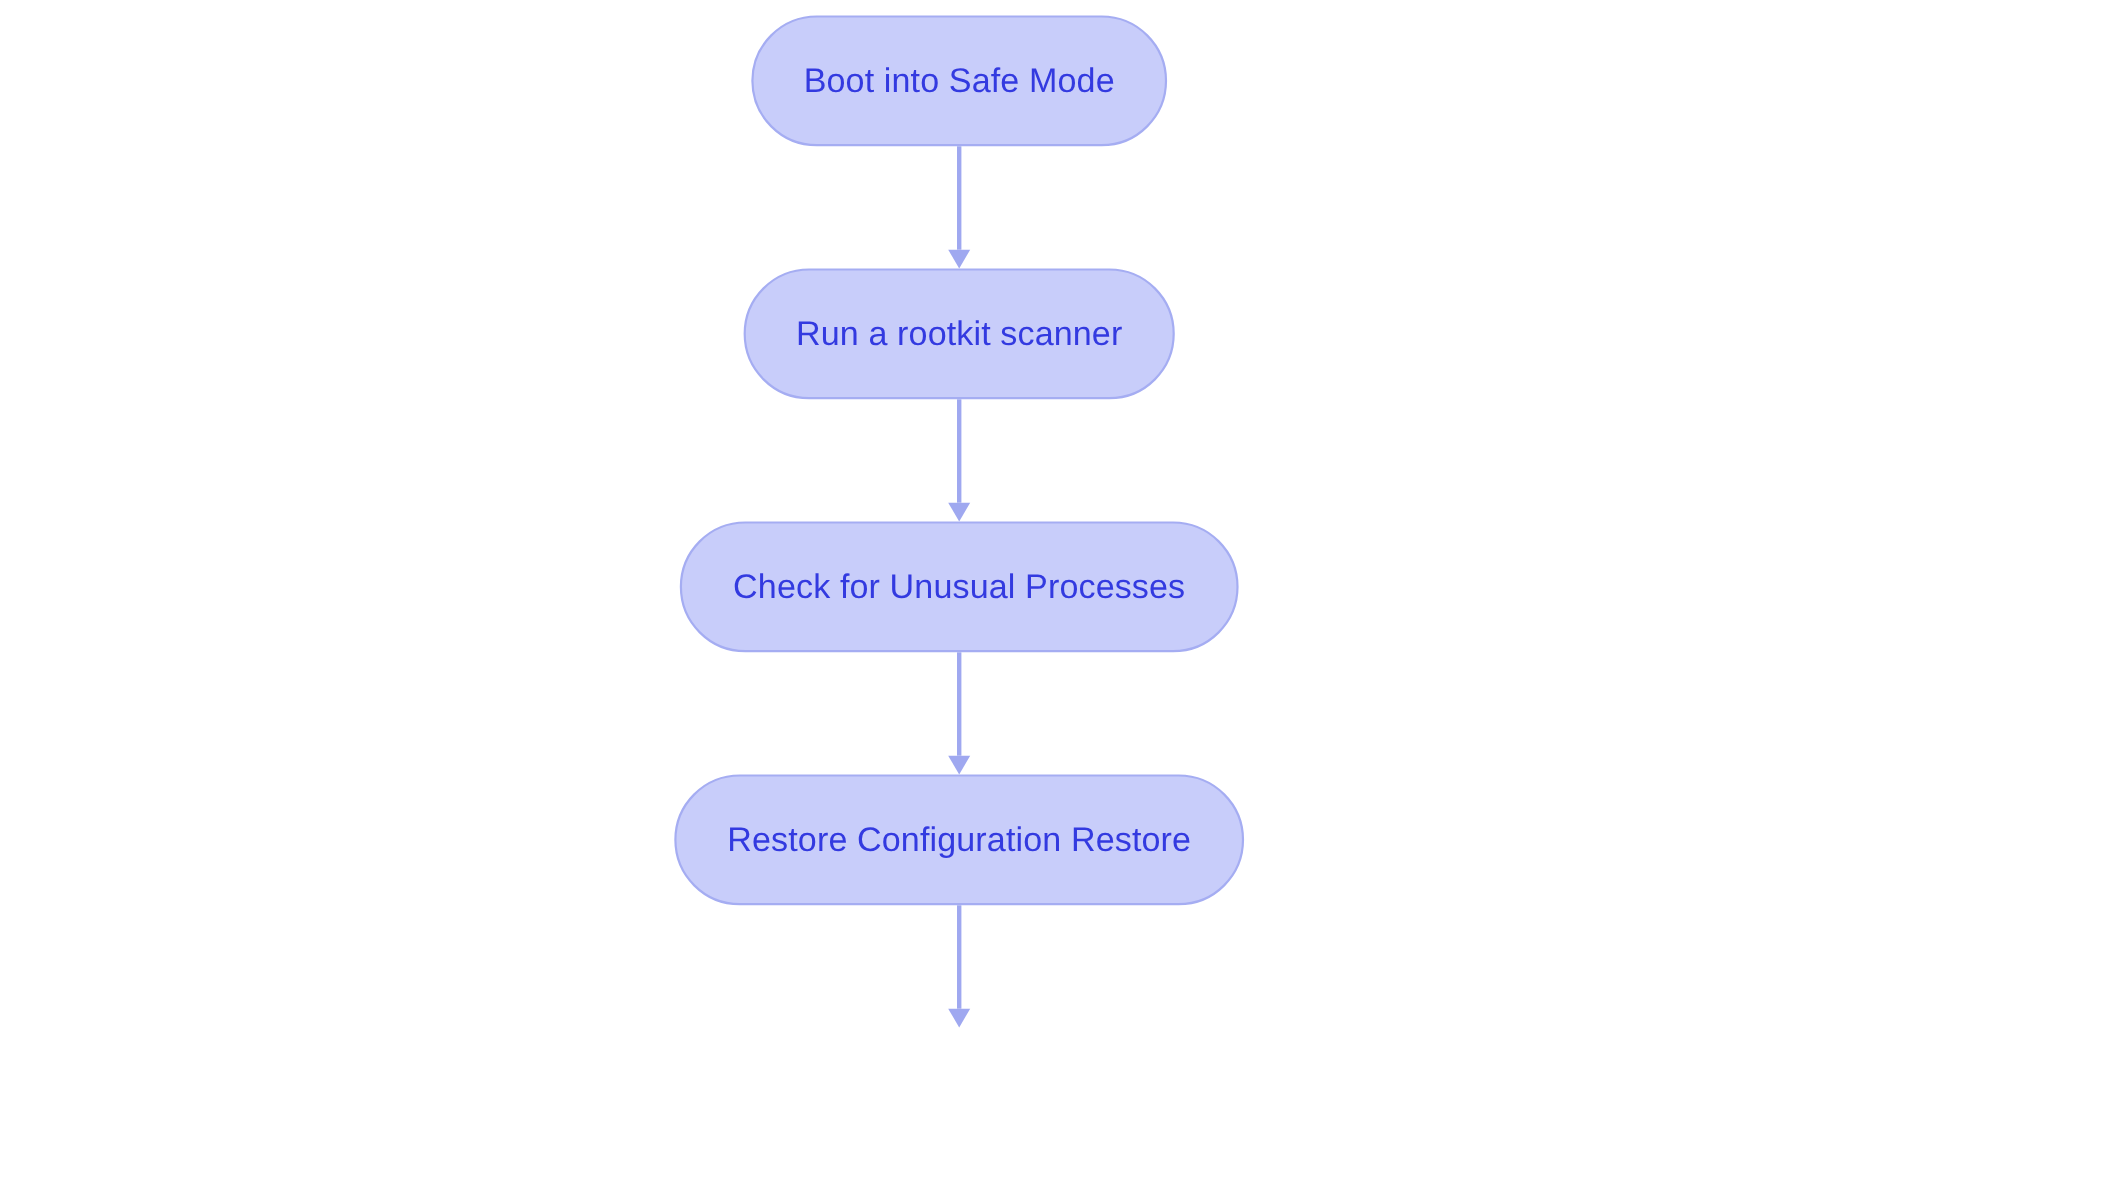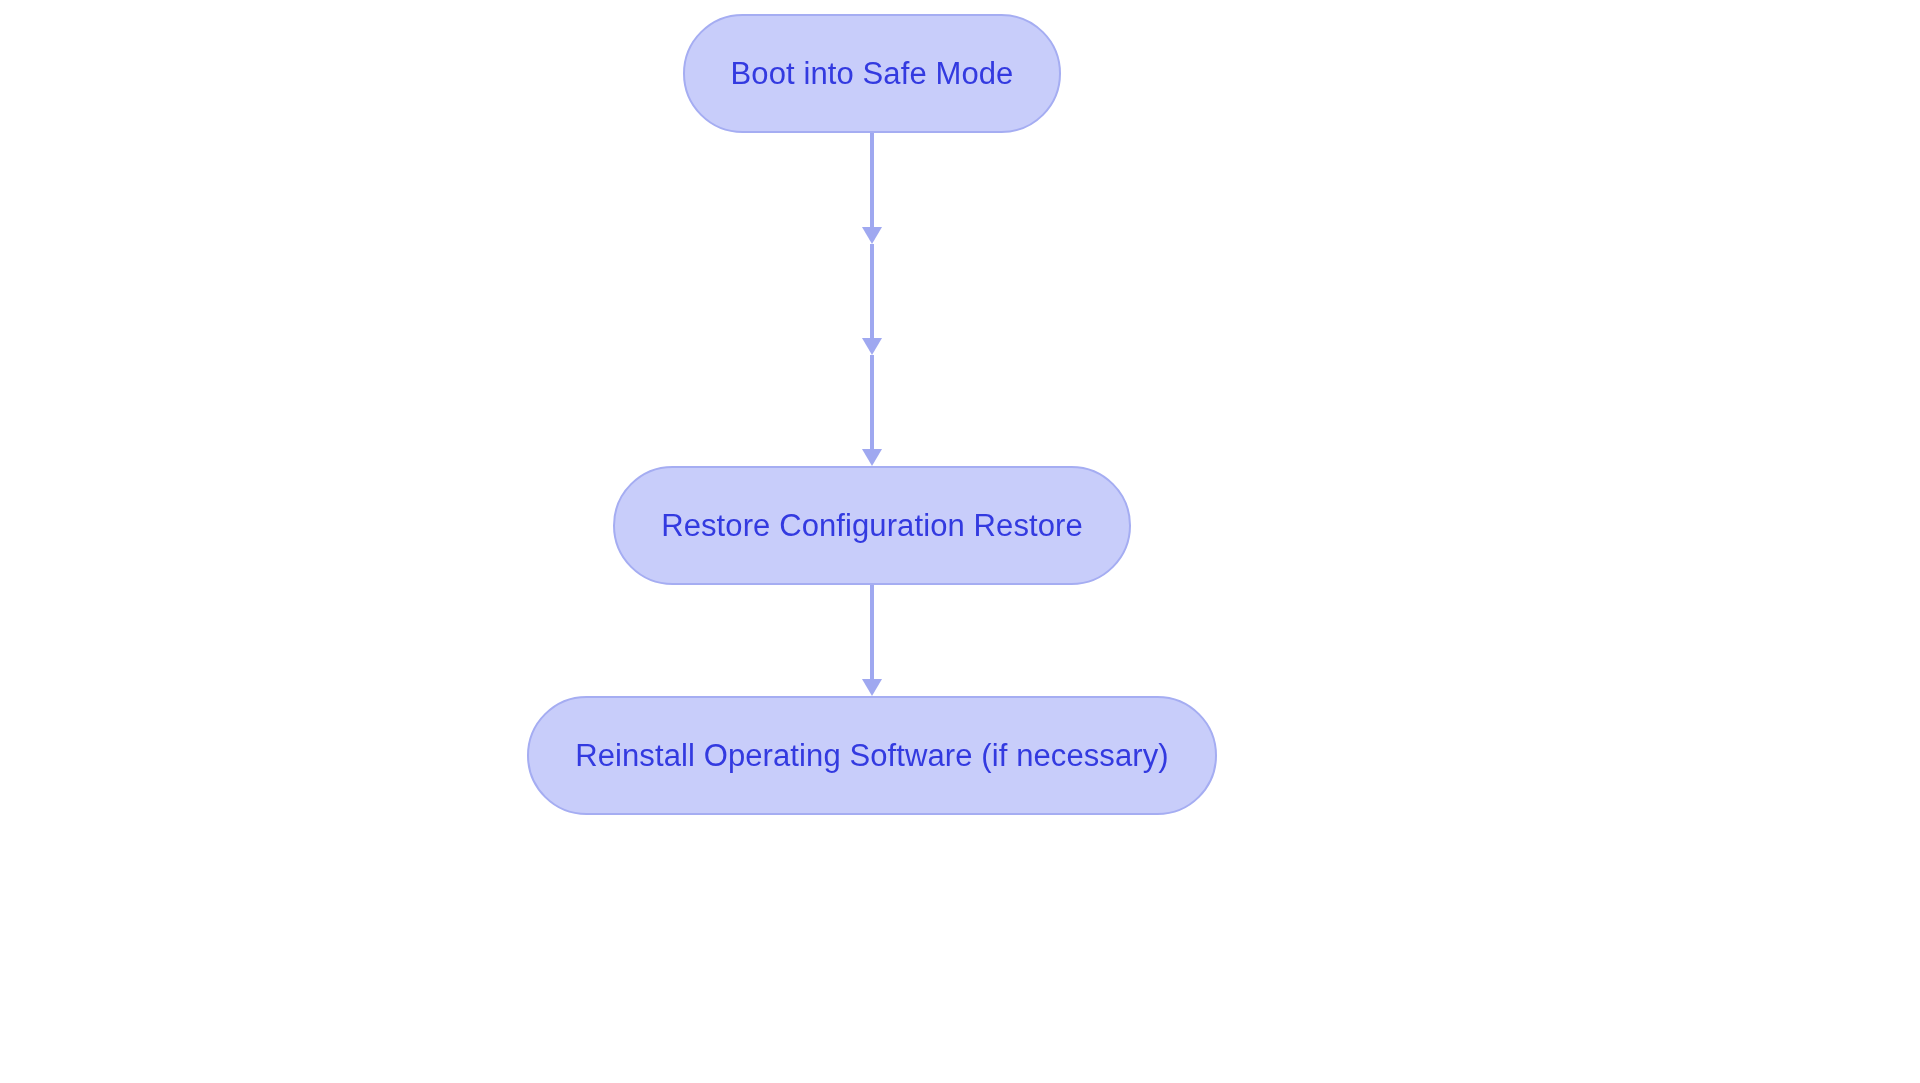--- a/index.html
+++ b/index.html
@@ -82,38 +82,41 @@
 
   <div class="node">
     <span class="node-label">Boot into Safe Mode</span>
   </div>
 
   <div class="connector">
     <div class="connector-line"></div>
     <div class="connector-head"></div>
   </div>
 
+  <div class="node">
+    <span class="node-label">Run a rootkit scanner</span>
+  </div>
 
   <div class="connector">
     <div class="connector-line"></div>
     <div class="connector-head"></div>
   </div>
 
+  <div class="node">
+    <span class="node-label">Check for Unusual Processes</span>
+  </div>
 
   <div class="connector">
     <div class="connector-line"></div>
     <div class="connector-head"></div>
   </div>
 
   <div class="node">
     <span class="node-label">Restore Configuration Restore</span>
   </div>
 
   <div class="connector">
     <div class="connector-line"></div>
     <div class="connector-head"></div>
   </div>
 
-  <div class="node">
-    <span class="node-label">Reinstall Operating Software (if necessary)</span>
-  </div>
 
 </div>
 
 </body></html>

